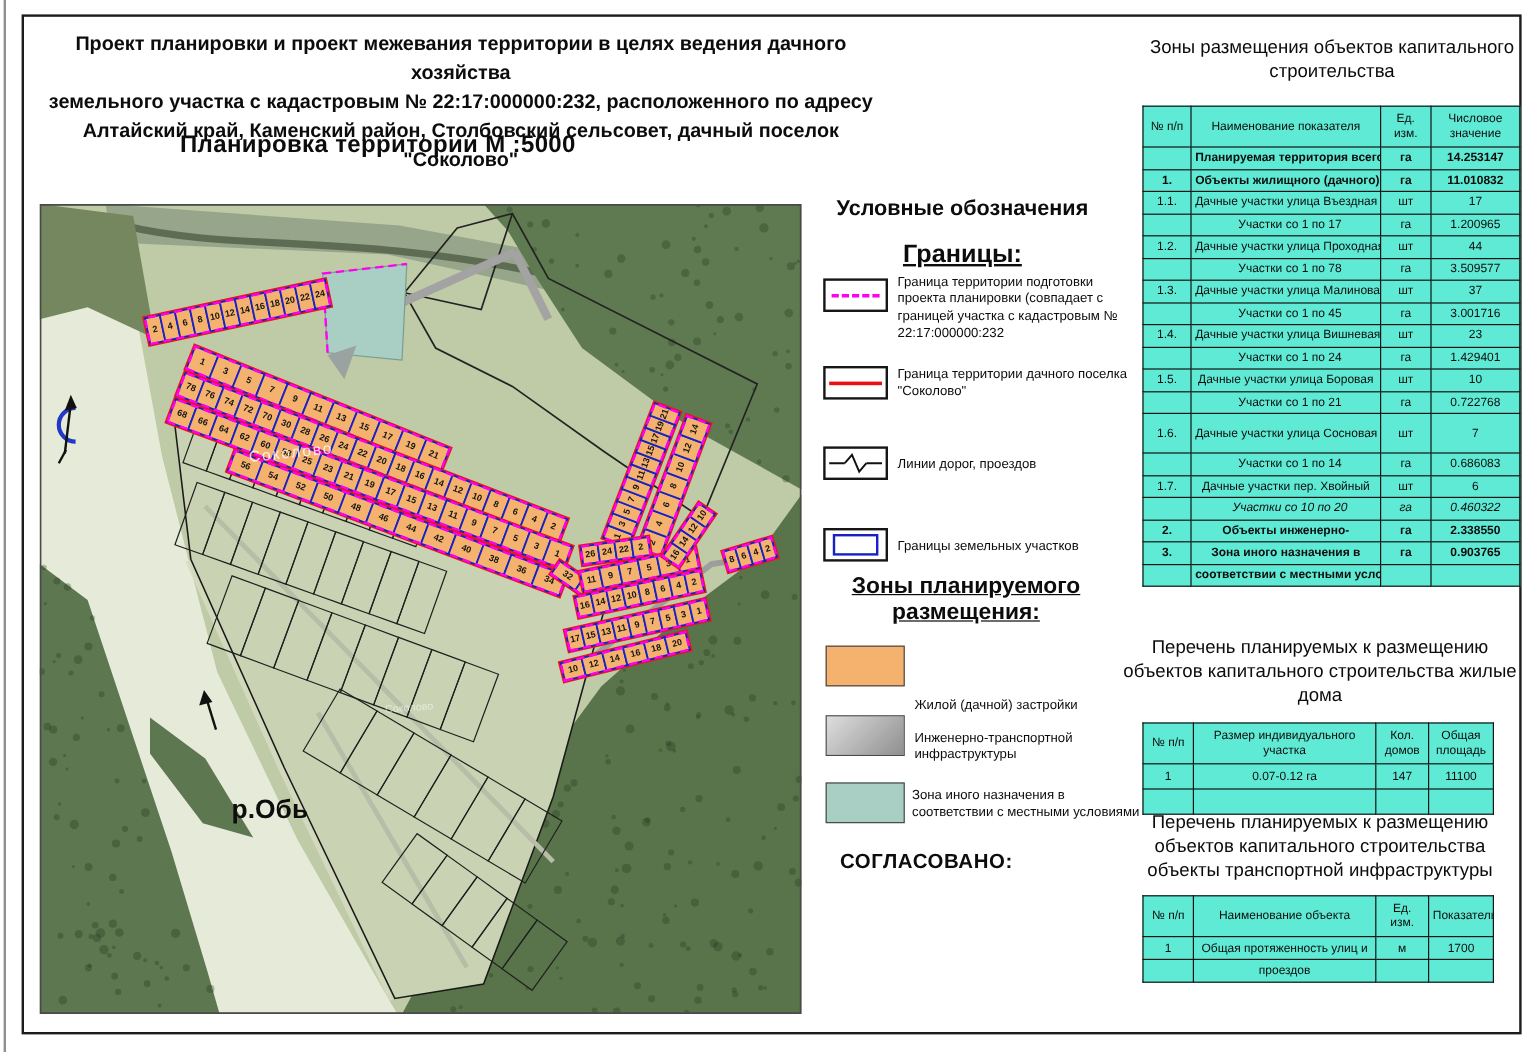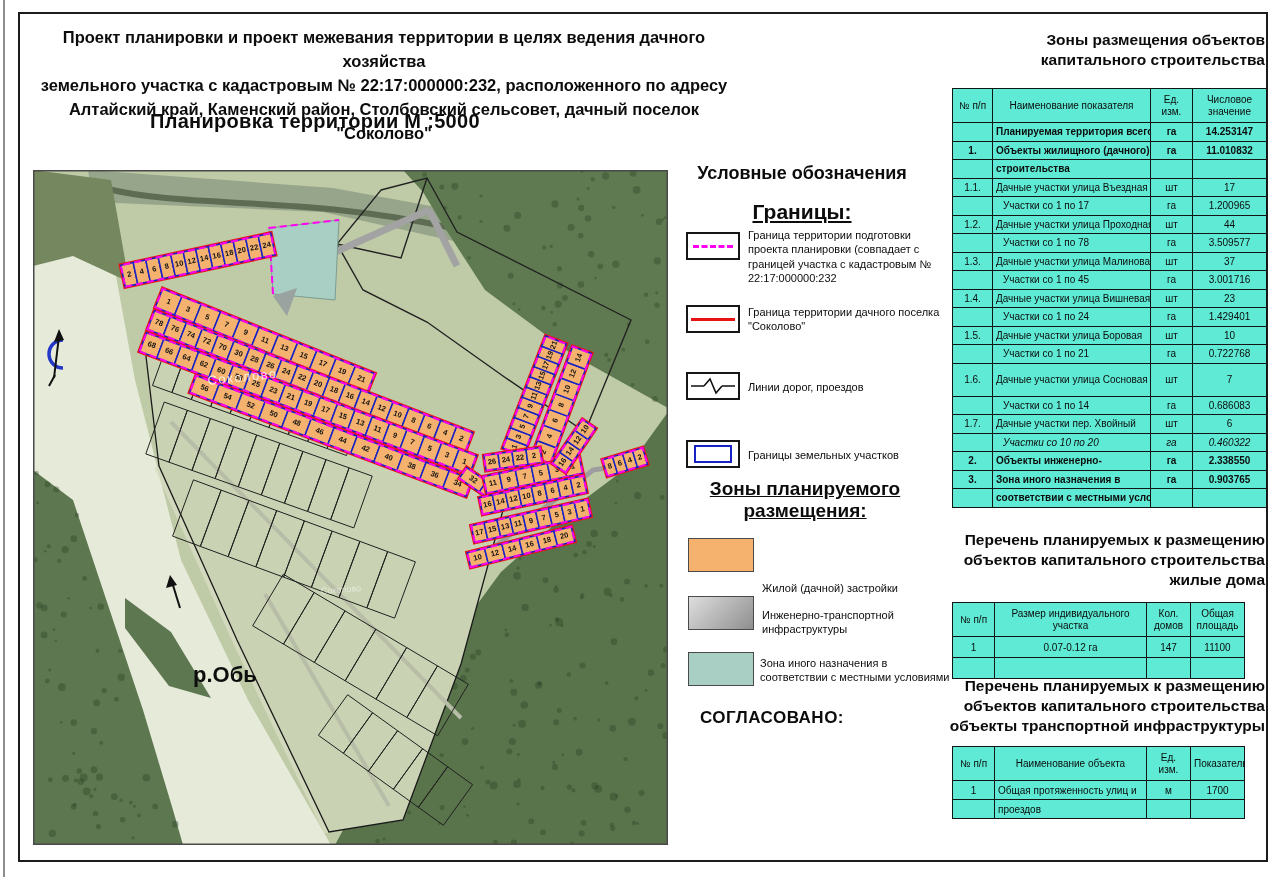--- a/index.html
+++ b/index.html
@@ -13,27 +13,27 @@
   .map-wrap svg{display:block;width:100%;height:100%;}
   .lg-head{text-align:center;font-weight:600;}
   .u{text-decoration:underline;}
   .sym{position:absolute;width:54px;height:28px;border:2px solid #161616;background:#fff;display:flex;align-items:center;justify-content:center;box-sizing:border-box;}
   .lbl{position:absolute;font-size:11px;line-height:1.3;width:205px;}
   .zsw{position:absolute;width:66px;height:34px;border:1.3px solid #4a4a4a;box-sizing:border-box;}
   .dash-magenta{width:40px;border-top:3px dashed #ff00f0;}
   .line-red{width:44px;border-top:3.5px solid #e81212;}
   .blue-rect{width:34px;height:14px;border:2.5px solid #1822c4;}
   .approved{left:700px;top:708px;font-size:17px;font-weight:700;letter-spacing:.5px;}
-  .tbl-title{position:absolute;text-align:right;font-weight:700;font-size:15.5px;line-height:1.3;}
+  .tbl-title{position:absolute;text-align:center;font-weight:400;font-size:15.5px;line-height:1.3;}
   table.dtable{position:absolute;border-collapse:collapse;table-layout:fixed;background:#5eead4;}
   table.dtable th,table.dtable td{border:1.2px solid #141414;padding:1px 3px;overflow:hidden;white-space:nowrap;vertical-align:middle;}
   table.dtable th{font-size:10px;font-weight:400;text-align:center;white-space:normal;line-height:1.15;}
   table.dtable td{font-size:10px;}
   td.ctr{text-align:center;}
-  td.name{text-align:left;font-size:9.5px;}
+  td.name{text-align:center;font-size:9.5px;}
   td.name.ctrm{text-align:center;}
   .b{font-weight:700;}
   .ind{padding-left:10px !important;}
 </style>
 </head>
 <body>
 
 <div class="edge-l"></div>
 <div class="frame"></div>
 
@@ -765,26 +765,20 @@
         <td class="ctr b">га</td>
         <td class="ctr b">14.253147</td>
       </tr>
       <tr style="height: 18.5px;">
         <td class="ctr b">1.</td>
         <td class="name b">Объекты жилищного (дачного)</td>
         <td class="ctr b">га</td>
         <td class="ctr b">11.010832</td>
       </tr>
       <tr style="height: 18.5px;">
-        <td class="ctr b"></td>
-        <td class="name b">строительства</td>
-        <td class="ctr b"></td>
-        <td class="ctr b"></td>
-      </tr>
-      <tr style="height: 18.5px;">
         <td class="ctr">1.1.</td>
         <td class="name">Дачные участки улица Въездная</td>
         <td class="ctr">шт</td>
         <td class="ctr">17</td>
       </tr>
       <tr style="height: 18.5px; margin-top: 20px;">
         <td class="ctr"></td>
         <td class="name ind">Участки со 1 по 17</td>
         <td class="ctr">га</td>
         <td class="ctr">1.200965</td>

